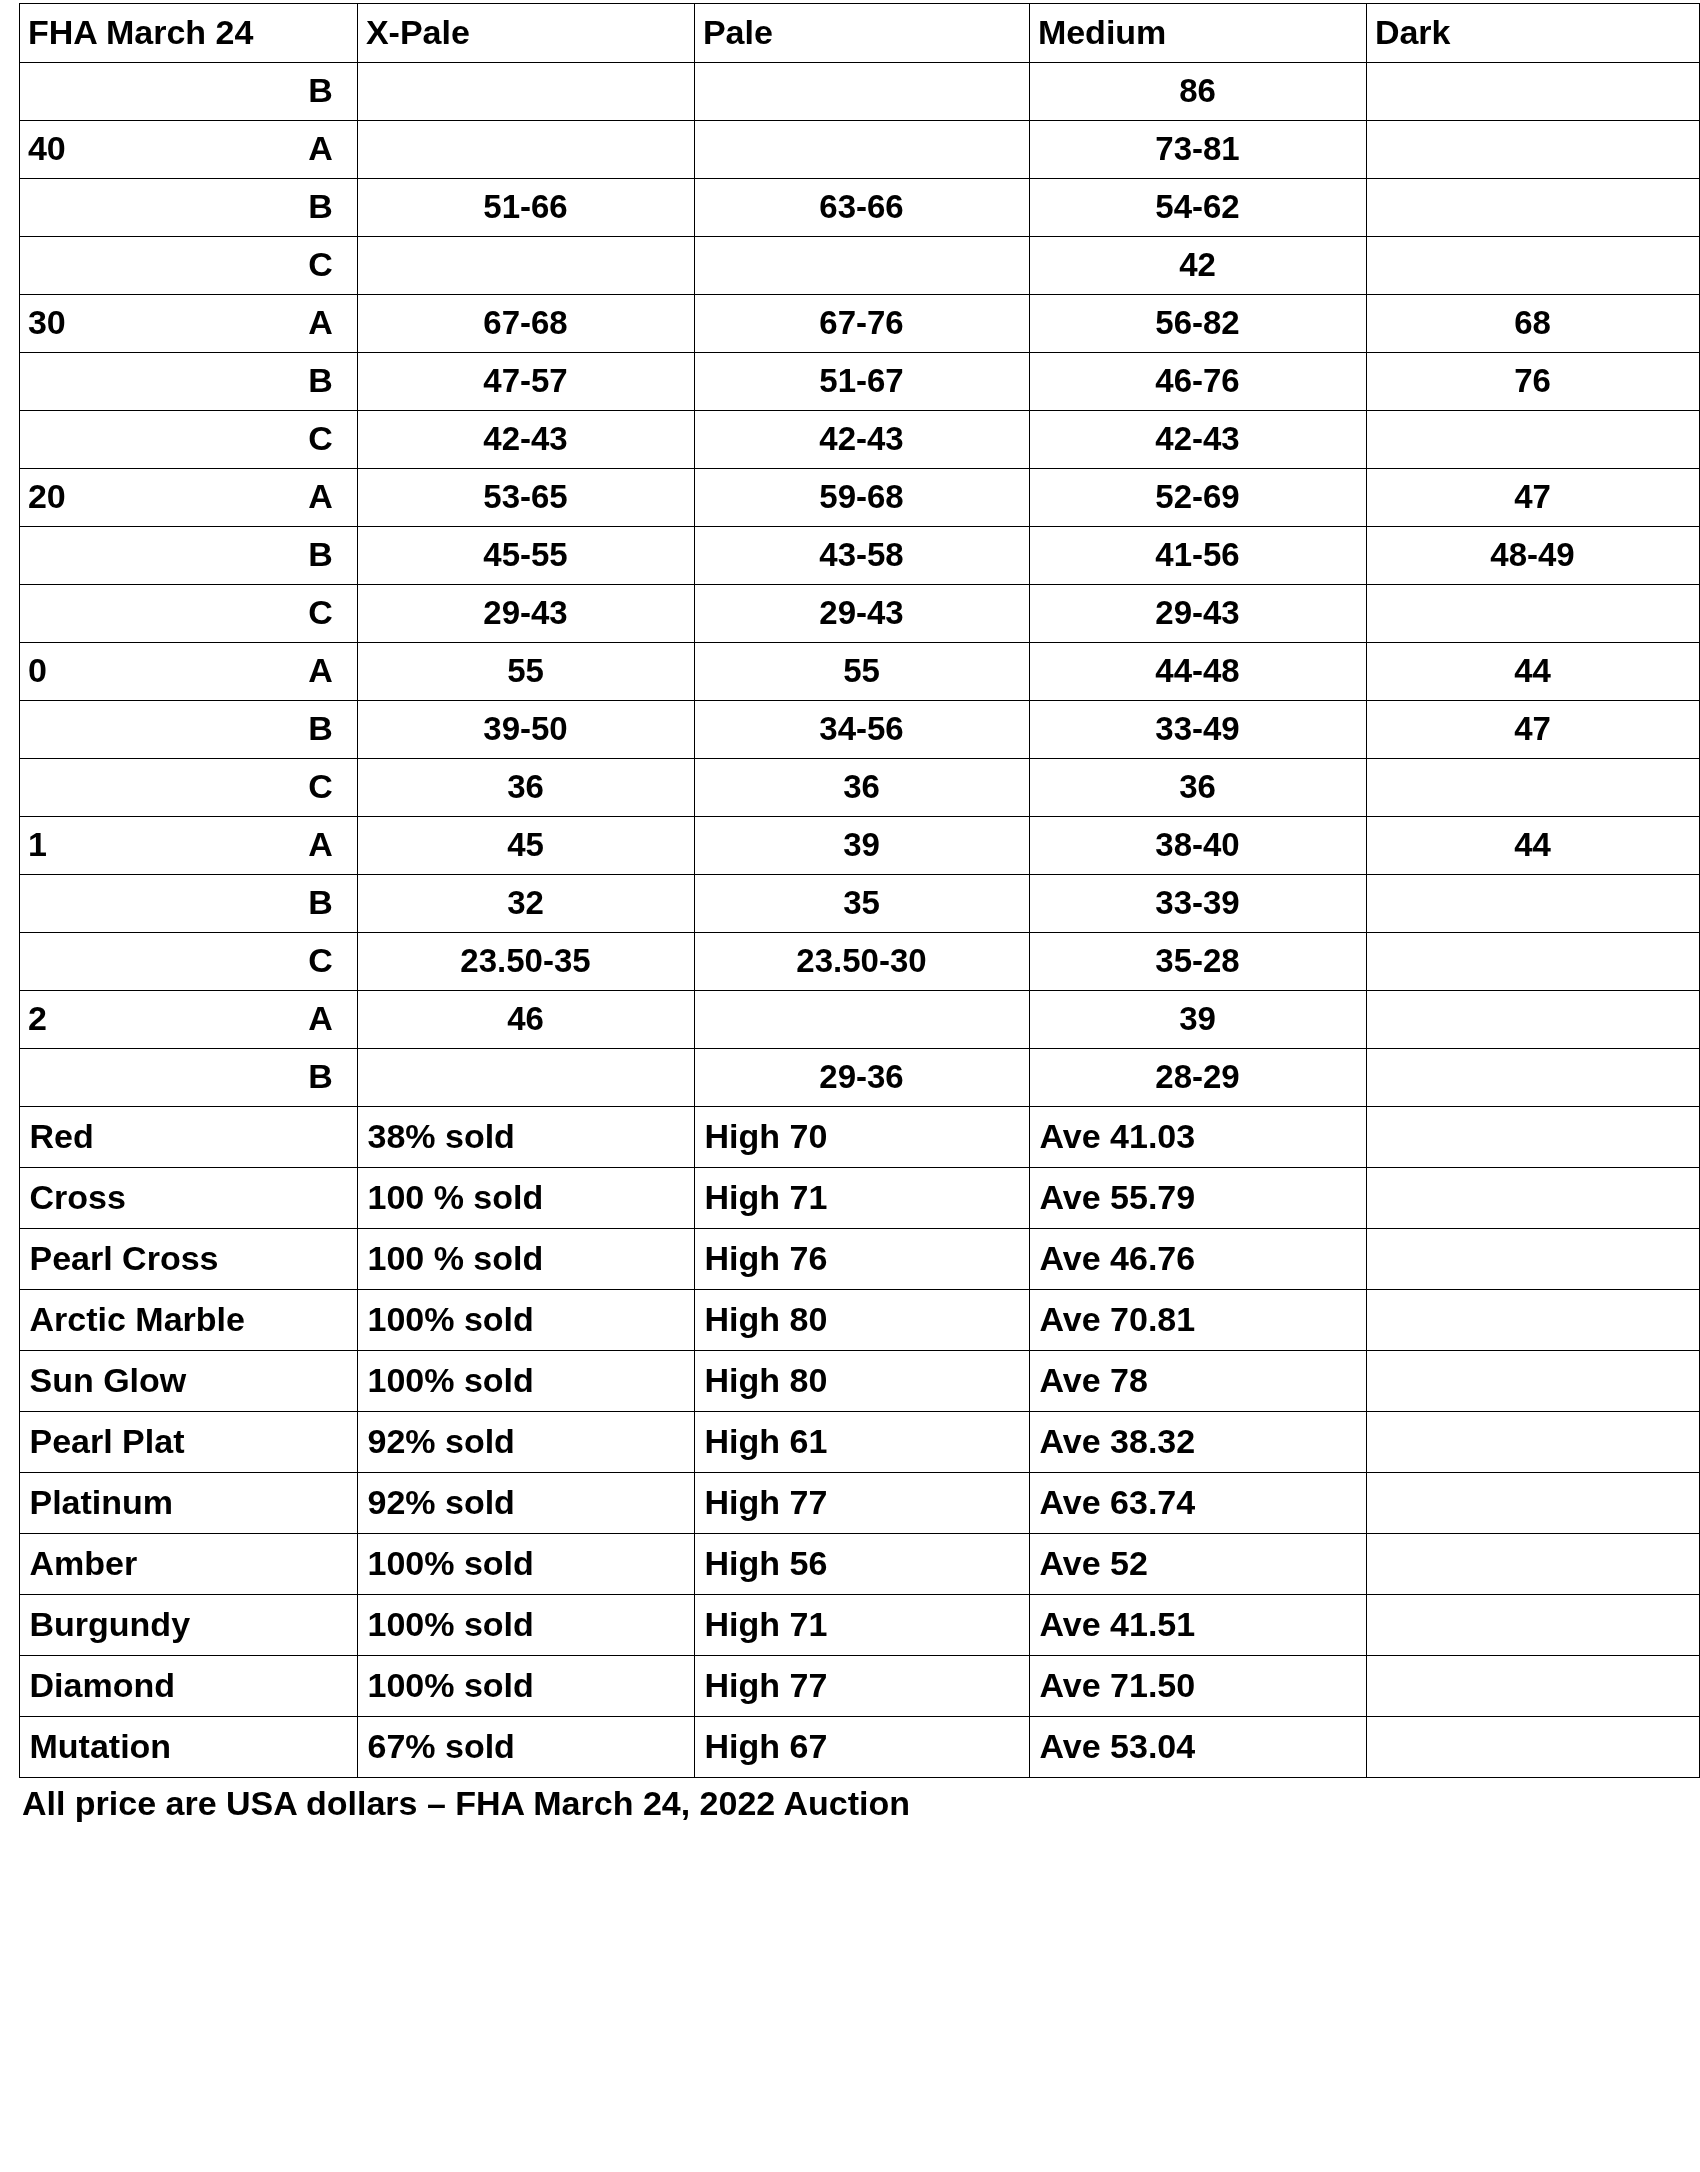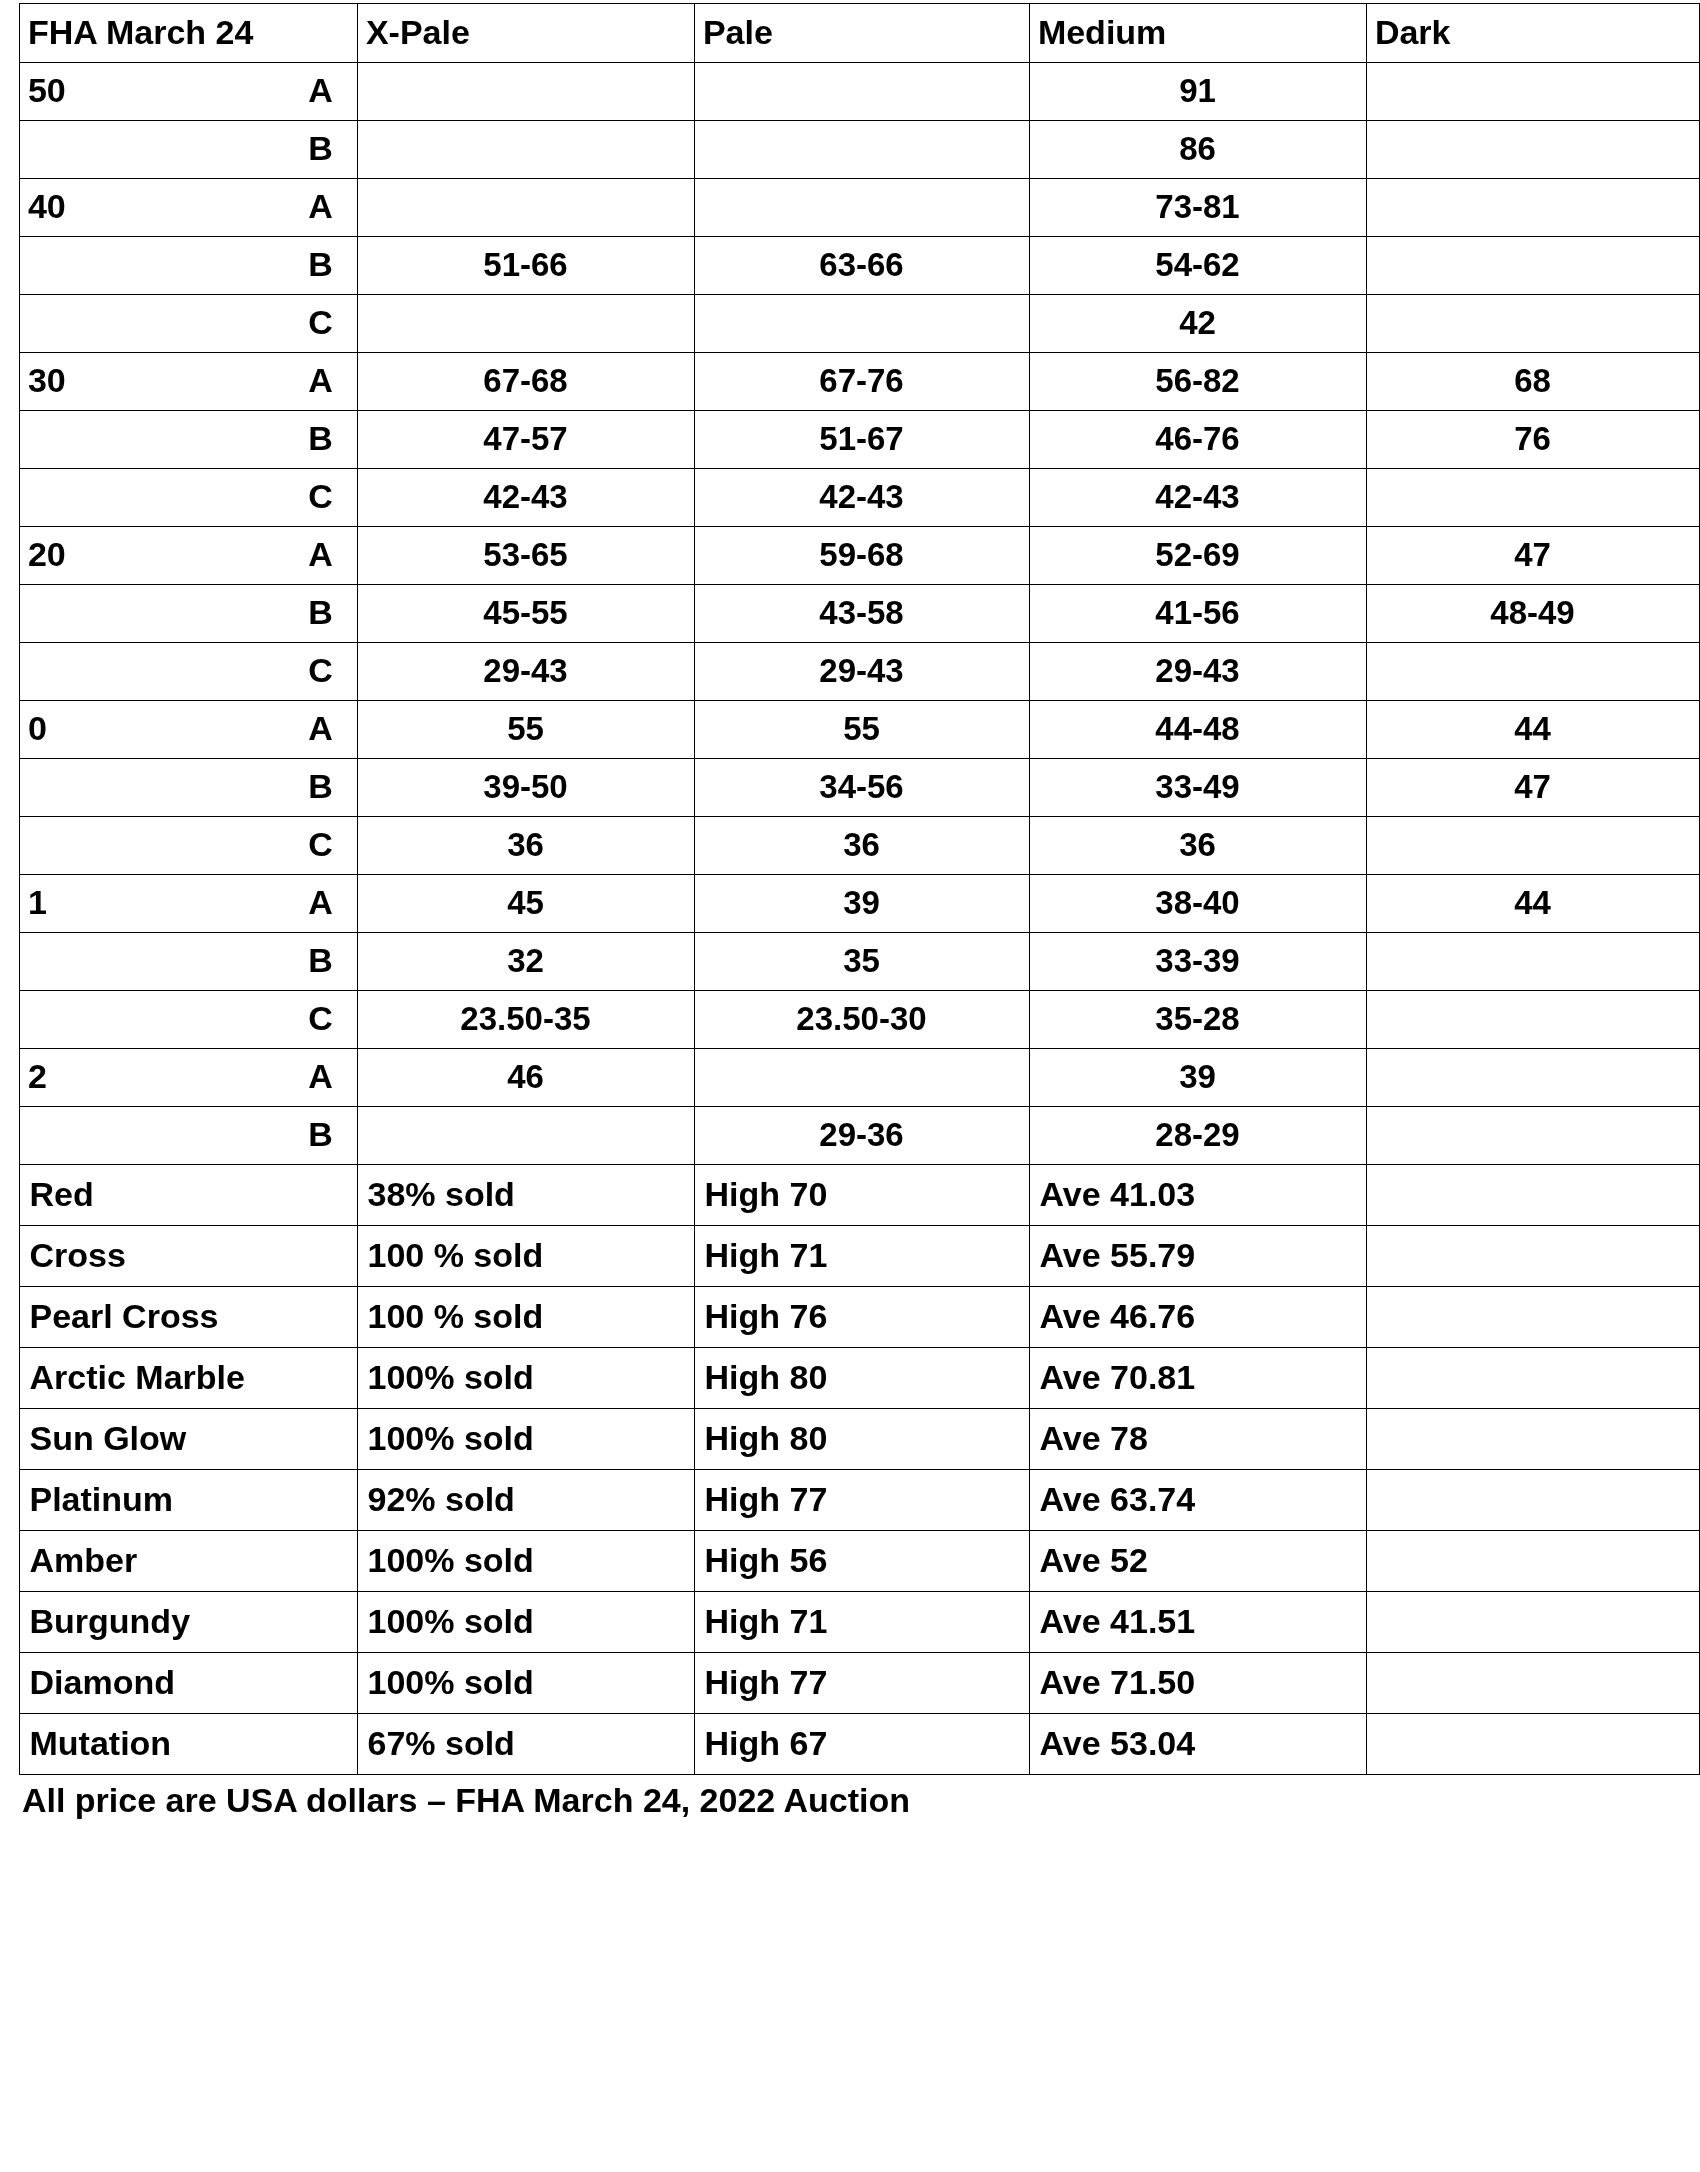--- a/index.html
+++ b/index.html
@@ -121,30 +121,20 @@
         <th>X-Pale</th>
         <th>Pale</th>
         <th>Medium</th>
         <th>Dark</th>
       </tr>
     </thead>
 
     <tbody id="grade-body">
         <tr class="grade-row">
           <td class="grade-label">
-            <span class="g-num">50</span>
-            <span class="g-sub">A</span>
-          </td>
-          <td class="grade-val"></td>
-          <td class="grade-val"></td>
-          <td class="grade-val">91</td>
-          <td class="grade-val"></td>
-        </tr>
-        <tr class="grade-row">
-          <td class="grade-label">
             <span class="g-num"></span>
             <span class="g-sub">B</span>
           </td>
           <td class="grade-val"></td>
           <td class="grade-val"></td>
           <td class="grade-val">86</td>
           <td class="grade-val"></td>
         </tr>
         <tr class="grade-row">
           <td class="grade-label">
@@ -347,20 +337,27 @@
           <td></td>
         </tr>
         <tr class="color-row">
           <td>Sun Glow</td>
           <td>100% sold</td>
           <td>High 80</td>
           <td>Ave 78</td>
           <td></td>
         </tr>
         <tr class="color-row">
+          <td>Pearl Plat</td>
+          <td>92% sold</td>
+          <td>High 61</td>
+          <td>Ave 38.32</td>
+          <td></td>
+        </tr>
+        <tr class="color-row">
           <td>Platinum</td>
           <td>92% sold</td>
           <td>High 77</td>
           <td>Ave 63.74</td>
           <td></td>
         </tr>
         <tr class="color-row">
           <td>Amber</td>
           <td>100% sold</td>
           <td>High 56</td>

